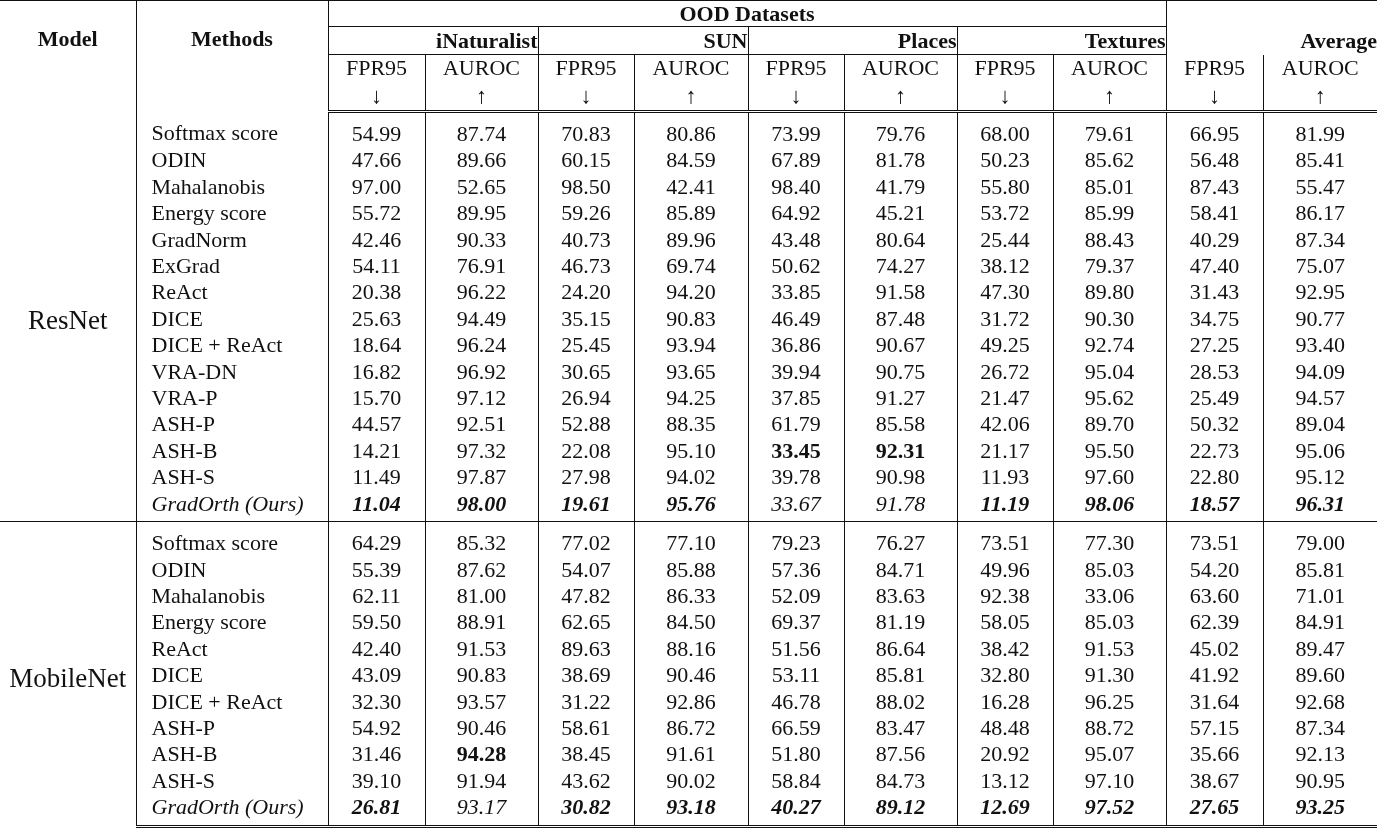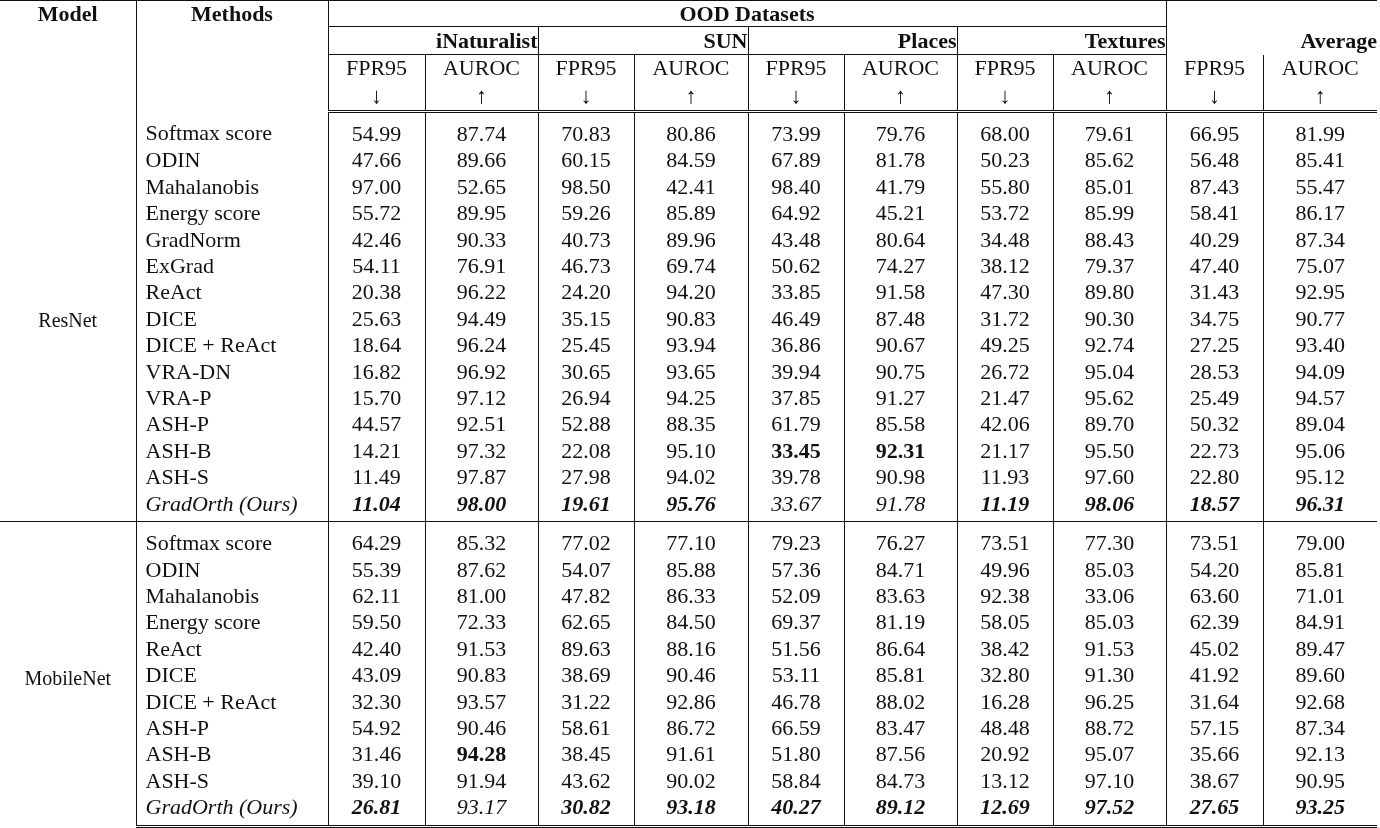--- a/index.html
+++ b/index.html
@@ -53,22 +53,22 @@
     thead tr.h1 th { height: 25px; line-height: 25px; }
     thead tr.h2 th { height: 27px; line-height: 27px; text-align: right; }
     thead tr.h3 th { height: 26px; line-height: 26px; }
     thead tr.h4 th { height: 29px; line-height: 26px; font-size: 22px; }
     .ul { border-bottom: 1.2px solid #111; }
     thead tr.h1 th.top { border-top: 1.5px solid #111; margin-top: 40px; }
     thead tr.h4 th { border-bottom: 3px double #111; }
 
     
     tbody td { height: 26.4px; line-height: 26.4px; }
-    tbody td.method { text-align: left; padding-left: 9px; }
-    tbody td.model { font-size: 20px; }
+    tbody td.method { text-align: left; padding-left: 15px; }
+    tbody td.model { font-size: 27px; }
     tbody tr.first td { padding-top: 8px; }
     tbody tr.last td { padding-bottom: 4px; font-style: italic; }
     tbody.group-sep tr.first td, tbody.group-sep tr.first th { border-top: 1.4px solid #111; }
     tbody.group-end tr.last td { border-bottom: 3px double #111; }
     .b { font-weight: bold; }
   </style>
 </head>
 <body>
 
 <div class="wrap">
@@ -82,22 +82,22 @@
         <col class="c-a2">
       <col class="c-f3">
         <col class="c-a3">
       <col class="c-f4">
         <col class="c-a4">
       <col class="c-f5">
         <col class="c-a5">
     </colgroup>
     <thead>
       <tr class="h1">
-        <th rowspan="4" class="bold top vr" style="vertical-align:top;">Model</th>
-        <th rowspan="4" class="bold top vr" style="vertical-align:top;">Methods</th>
+        <th rowspan="4" class="bold top vr" style="vertical-align:top;padding-top:25px;">Model</th>
+        <th rowspan="4" class="bold top vr" style="vertical-align:top;padding-top:25px;">Methods</th>
         <th colspan="8" class="bold top ul vr">OOD Datasets</th>
         <th colspan="2" class="top"></th>
       </tr>
       <tr class="h2">
         <th colspan="2" class="bold ul vr">iNaturalist</th>
         <th colspan="2" class="bold ul vr">SUN</th>
         <th colspan="2" class="bold ul vr">Places</th>
         <th colspan="2" class="bold ul vr">Textures</th>
         <th colspan="2" class="bold">Average</th>
       </tr>
@@ -182,21 +182,21 @@
           <td class="num">86.17</td>
         </tr>
         <tr>
           <td class="method vr">GradNorm</td>
           <td class="num vr">42.46</td>
           <td class="num vr">90.33</td>
           <td class="num vr">40.73</td>
           <td class="num vr">89.96</td>
           <td class="num vr">43.48</td>
           <td class="num vr">80.64</td>
-          <td class="num vr">34.48</td>
+          <td class="num vr">25.44</td>
           <td class="num vr">88.43</td>
           <td class="num vr">40.29</td>
           <td class="num">87.34</td>
         </tr>
         <tr>
           <td class="method vr">ExGrad</td>
           <td class="num vr">54.11</td>
           <td class="num vr">76.91</td>
           <td class="num vr">46.73</td>
           <td class="num vr">69.74</td>
@@ -362,21 +362,21 @@
           <td class="num vr">52.09</td>
           <td class="num vr">83.63</td>
           <td class="num vr">92.38</td>
           <td class="num vr">33.06</td>
           <td class="num vr">63.60</td>
           <td class="num">71.01</td>
         </tr>
         <tr>
           <td class="method vr">Energy score</td>
           <td class="num vr">59.50</td>
-          <td class="num vr">72.33</td>
+          <td class="num vr">88.91</td>
           <td class="num vr">62.65</td>
           <td class="num vr">84.50</td>
           <td class="num vr">69.37</td>
           <td class="num vr">81.19</td>
           <td class="num vr">58.05</td>
           <td class="num vr">85.03</td>
           <td class="num vr">62.39</td>
           <td class="num">84.91</td>
         </tr>
         <tr>

